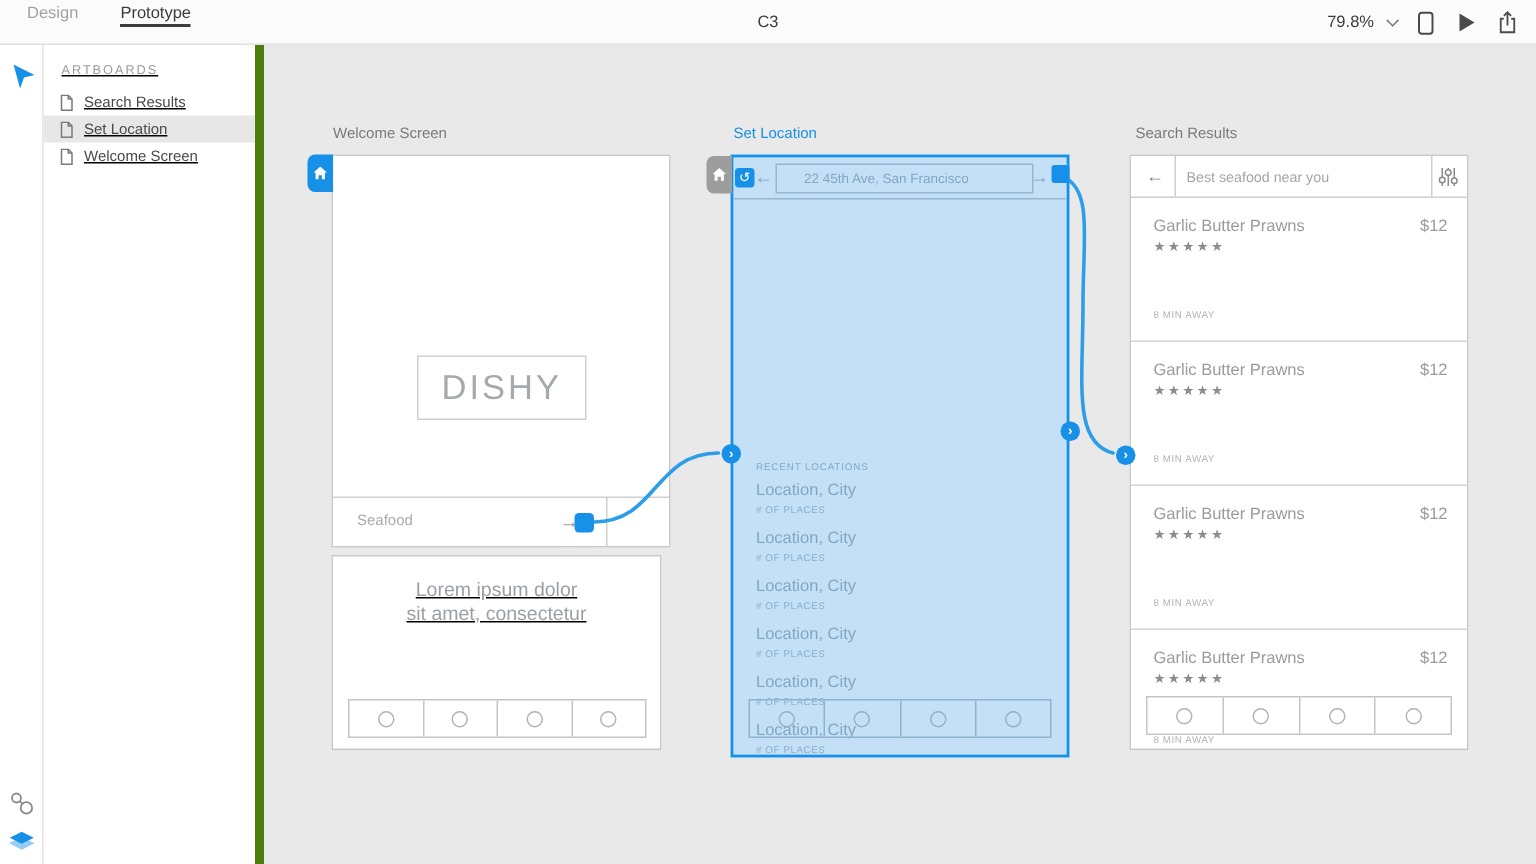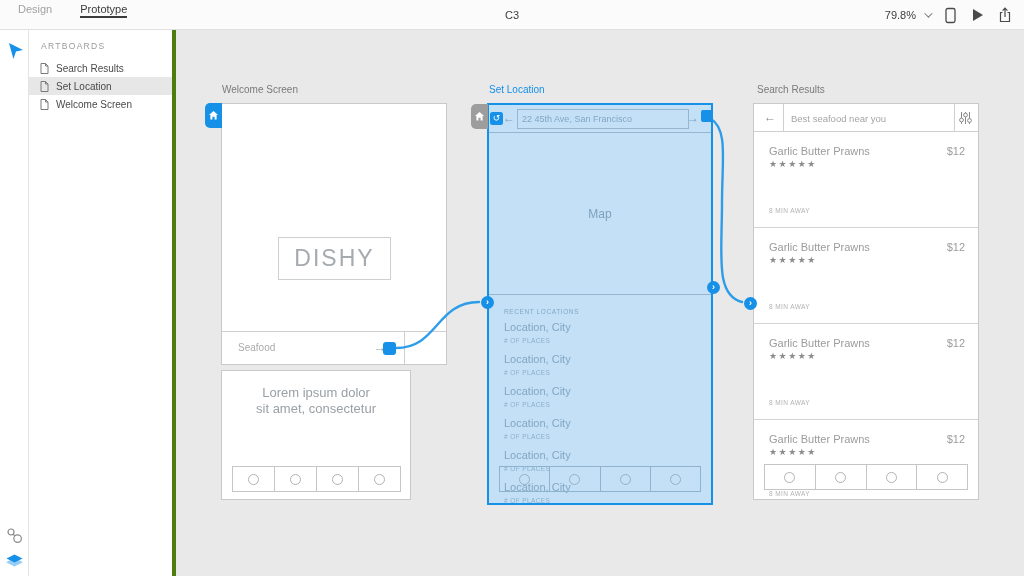--- a/index.html
+++ b/index.html
@@ -14,21 +14,21 @@
   .doc-title { position:absolute; left:0; right:0; top:0; height:30px; display:flex; align-items:center; justify-content:center; font-size:11px; color:#3c3c3c; pointer-events:none; }
   .topbar-right { position:absolute; right:12px; top:0; height:30px; display:flex; align-items:center; gap:14px; }
   .zoom-box { display:flex; align-items:center; gap:8px; font-size:11px; color:#3c3c3c; }
   .caret { width:6px; height:6px; border-right:1.5px solid #7a7a7a; border-bottom:1.5px solid #7a7a7a; transform:rotate(45deg) translateY(-2px); }
 
   
   .tool-strip { position:absolute; left:0; top:30px; width:29px; bottom:0; background:#fff; border-right:1px solid #e4e4e4; z-index:10; }
   .tool-pointer { position:absolute; left:8px; top:12px; }
   .strip-bottom-1 { position:absolute; left:6px; top:497px; }
   .strip-bottom-2 { position:absolute; left:5px; top:524px; }
-  .sidebar { position:absolute; left:29px; top:30px; width:147px; bottom:0; background:#fff; border-right:4px solid #4d7c0f; z-index:9; }
+  .sidebar { position:absolute; left:29px; top:30px; width:147px; bottom:0; background:#fff; border-right:6px solid #4d7c0f; z-index:9;text-decoration:underline; }
   .sb-header { margin:11px 0 8px 12px; font-size:8.5px; letter-spacing:1.3px; color:#9b9b9b; }
   .sb-item { height:18px; display:flex; align-items:center; padding-left:11px; gap:7px; font-size:10px; color:#4a4a4a; }
   .sb-item.selected { background:#e7e7e7; }
 
   
   .ab-label { position:absolute; font-size:10px; color:#7a7a7a; z-index:2; }
   .ab-label.active { color:#1790e8; }
   .board { position:absolute; background:#fff; border:1px solid #c9c9c9; }
   .board.selected { border:2px solid #1790e8; overflow:hidden; }
   .tint::after { content:""; position:absolute; inset:0; background:rgba(96,173,235,.38); z-index:4; pointer-events:none; }
@@ -50,21 +50,21 @@
   .tabbar.transparent { background:transparent; border-color:#a9b6bf; }
   .tab-cell { flex:1; display:flex; align-items:center; justify-content:center; border-left:1px solid #c5c5c5; }
   .tabbar.transparent .tab-cell { border-color:#a9b6bf; }
   .tab-cell:first-child { border-left:none; }
   .tab-circle { width:11px; height:11px; border:1px solid #b2b2b2; border-radius:50%; }
 
   
   .sl-topbar { position:absolute; top:0; left:0; right:0; height:28px; border-bottom:1px solid #b7bcc0; }
   .sl-undo { position:absolute; left:1px; top:7px; width:13px; height:13px; background:#1790e8; border-radius:2.5px; color:#fff; font-size:9px; line-height:13px; text-align:center; z-index:5; }
   .sl-back { position:absolute; left:14px; top:6px; font-size:12px; color:#8d979e; }
-  .sl-address { position:absolute; left:28px; top:4px; width:172px; height:20px; border:1px solid #b7bcc0; font-size:9px; color:#98a2ab; display:flex; align-items:center; padding-left:4px; }
+  .sl-address { position:absolute; left:28px; top:4px; width:172px; height:20px; border:1px solid #b7bcc0; font-size:9px; color:#98a2ab; display:flex; align-items:center; padding-left:18px; }
   .sl-forward { position:absolute; right:12px; top:6px; font-size:12px; color:#8d979e; }
   .sl-map { position:absolute; top:28px; left:0; right:0; height:162px; border-bottom:1px solid #b7bcc0; display:flex; align-items:center; justify-content:center; font-size:12px; color:#8d99a2; }
   .sl-recent { position:absolute; top:203px; left:15px; font-size:6.5px; letter-spacing:.6px; color:#9aa5ad; }
   .sl-list { position:absolute; top:216px; left:15px; right:10px; }
   .sl-item { height:32px; }
   .sl-name { font-size:11px; color:#98a2aa; line-height:13px; }
   .sl-meta { font-size:6.5px; color:#a6b0b8; margin-top:3px; letter-spacing:.4px; }
 
   
   .sr-topbar { position:absolute; top:0; left:0; right:0; height:28px; border-bottom:1px solid #cfcfcf; }
@@ -161,21 +161,21 @@
 <div class="board" style="left:221px; top:103px; width:226px; height:262px;">
   <div class="dishy-box">
       <span>DISHY</span>
     </div>
   <div class="field-row">
     <span class="field-label">Seafood</span>
     <span class="field-arrow">→</span>
     <span class="vdiv" style="left:182px;"></span>
   </div>
 </div>
-<div class="board" style="left:221px; top:370px; width:190px; height:130px;">
+<div class="board" style="left:221px; top:370px; width:220px; height:130px;text-decoration:underline;">
   <div class="wl-headline">
     <span style="display:block">Lorem ipsum dolor</span>
     <span style="display:block">sit amet, consectetur</span>
   </div>
   <div class="wl-sub">
   </div>
   <div class="tabbar" style="left:10px; right:9px; bottom:7px;">
     <div class="tab-cell">
         <span class="tab-circle"></span>
       </div>
@@ -197,23 +197,20 @@
       <path d="M4.5 0 L9 4 H7.6 V8.5 H5.6 V5.8 H3.4 V8.5 H1.4 V4 H0 Z" fill="#fff"></path>
     </svg>
 </div>
 <div class="board selected tint" style="left:487px; top:103px; width:226px; height:402px;">
   <div class="sl-topbar">
     <span class="sl-undo">↺</span>
     <span class="sl-back">←</span>
     <span class="sl-address">22 45th Ave, San Francisco</span>
     <span class="sl-forward">→</span>
   </div>
-  <div class="sl-map">
-      <span>Map</span>
-    </div>
   <div class="sl-recent">RECENT LOCATIONS</div>
   <div class="sl-list">
     <div class="sl-item">
       <div class="sl-name">Location, City</div>
       <div class="sl-meta"># OF PLACES</div>
     </div>
     <div class="sl-item">
       <div class="sl-name">Location, City</div>
       <div class="sl-meta"># OF PLACES</div>
     </div>

